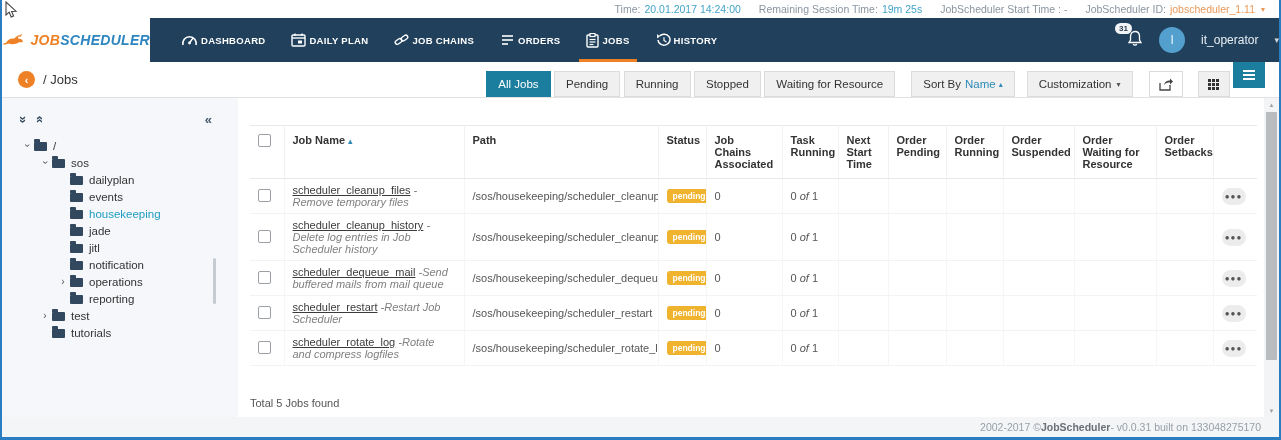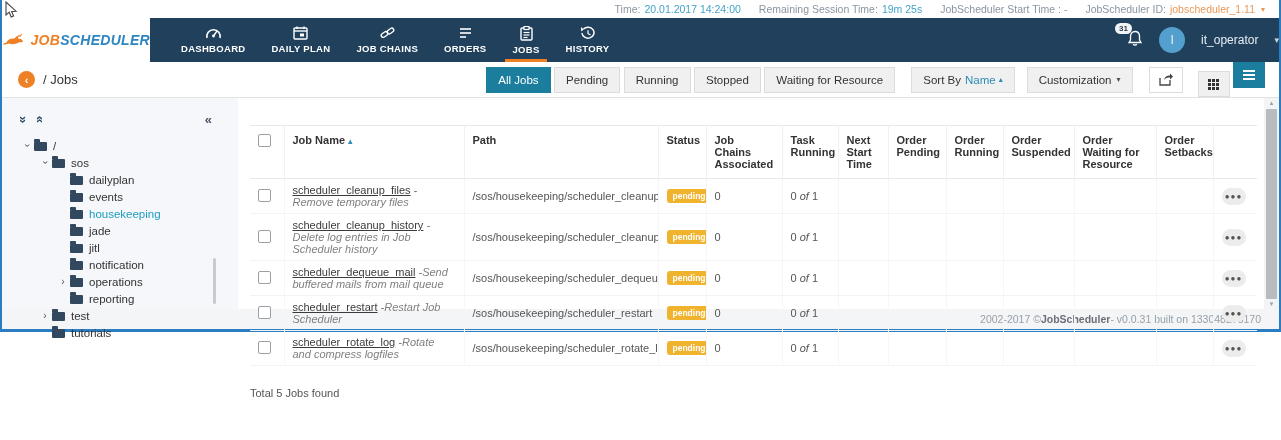--- a/index.html
+++ b/index.html
@@ -1,59 +1,59 @@
 <!DOCTYPE html>
 <html><head>
 <meta charset="utf-8">
 <style>
   * { margin:0; padding:0; box-sizing:border-box; }
   html,body { width:1281px; height:440px; overflow:hidden; background:#fff;
     font-family:"Liberation Sans", sans-serif; }
-  .window { width:1281px; height:332px; border-left:2px solid #2b7dc2;
+  .window { width:1281px; height:440px; border-left:2px solid #2b7dc2;
     border-right:2px solid #2b7dc2; border-bottom:3px solid #2b7dc2;
     display:flex; flex-direction:column; position:relative; background:#fff; }
 
   
   .cursor { position:absolute; left:3px; top:1px; z-index:99; }
 
   
   .topstrip { height:18px; background:#fff; display:flex; align-items:center;
     justify-content:flex-end; font-size:10.5px; color:#8a95a1; padding-right:14px; gap:4px; white-space:nowrap; }
   .topstrip .val { color:#44a4c8; }
   .topstrip .sep { width:10px; }
   .topstrip .id-val { color:#e8995a; }
   .topstrip .id-caret { color:#e8995a; font-size:8px; margin-left:2px; }
 
   
   .navbar { height:44px; background:#20405c; display:flex; align-items:stretch; }
   .logo-box { width:148px; background:#fff; display:flex; align-items:center; justify-content:center; gap:5px; }
   .brand { font-size:14px; font-weight:bold; font-style:italic; letter-spacing:.3px; }
   .brand .b-job { color:#ee8125; } .brand .b-sch { color:#2e86c1; }
   .nav-items { display:flex; align-items:stretch; margin-left:18px; }
-  .nav-item { display:flex; flex-direction:column; align-items:center; justify-content:center;
+  .nav-item { display:flex; align-items:center; justify-content:center;
     gap:3px; padding:0 13px; color:#fff; font-size:9.5px; font-weight:bold; letter-spacing:.3px; cursor:pointer; position:relative; }
   .nav-item.active { color:#fdfdfd; }
   .nav-item.active::after { content:""; position:absolute; left:6px; right:6px; bottom:0; height:3px; background:#ee8125; }
   .nav-item svg { display:block; }
   .nav-right { margin-left:auto; display:flex; align-items:center; gap:16px; color:#fff; }
   .bell-wrap { position:relative; }
   .bell-badge { position:absolute; top:-7px; left:-12px; background:#f2f4f6; color:#2c3e50;
     font-size:8px; font-weight:bold; border-radius:7px; padding:1px 4px; }
   .avatar { width:26px; height:26px; border-radius:50%; background:#53a0ce; color:#eaf4fa;
     display:flex; align-items:center; justify-content:center; font-size:12px; }
   .username { font-size:12px; color:#e9eef2; }
   .user-caret { font-size:9px; color:#cfd8df; }
 
   
   .toolbar { height:36px; background:#fff; border-bottom:1px solid #e2e2e2;
     display:flex; align-items:center; padding:0 14px 0 16px; }
   .back-circle { width:17px; height:17px; border-radius:50%; background:#ee8125; color:#fff;
     display:inline-flex; align-items:center; justify-content:center; font-size:11px; font-weight:bold; cursor:pointer; }
   .crumb { font-size:13px; color:#333; margin-left:8px; }
-  .toolbar-right { margin-left:auto; display:flex; align-items:center;padding-left:36px; }
+  .toolbar-right { margin-left:auto; display:flex; align-items:flex-end;padding-left:36px; }
   .btn { height:26px; display:inline-flex; align-items:center; font-size:11.5px; color:#333;
     background:#f0f0f0; border:1px solid #dcdcdc; padding:0 11px; cursor:pointer; white-space:nowrap; }
   .tab-group .btn { margin-left:-1px; }
   .tab-group .btn.active { background:#1b7e9e; border-color:#1b7e9e; color:#fff; }
   .btn .accent { color:#2d8bb5; margin-left:4px; }
   .btn .caret { font-size:8px; margin-left:5px; color:#555; }
   .btn .caret-up { font-size:8px; margin-left:3px; color:#2d8bb5; }
   .gap { width:12px; } .gap-lg { width:16px; }
   .icon-btn { width:34px; justify-content:center; padding:0; background:#fff; }
   .view-group .btn { width:32px; justify-content:center; padding:0; margin-left:-1px; }
@@ -93,21 +93,21 @@
   th:last-child, td:last-child { border-right:none; }
   .cb { width:13px; height:13px; border:1px solid #9aa0a6; background:#fff; display:inline-block;
     border-radius:2px; cursor:pointer; }
   .job-link { color:#3b3b3b; text-decoration:underline; cursor:pointer; }
   .job-desc { font-style:italic; color:#808080; }
   .badge { display:inline-block; background:#f0b32d; color:#fff; font-size:8.5px; font-weight:bold;
     padding:2px 6px; border-radius:3px; }
   .of { font-style:italic; }
   .dots-btn { width:24px; height:17px; border-radius:9px; background:#ececec; color:#555;
     display:inline-flex; align-items:center; justify-content:center; font-size:8px; letter-spacing:1px; cursor:pointer; }
-  .total { font-size:11px; color:#555; margin-top:21px; }
+  .total { font-size:11px; color:#555; margin-top:31px; }
 
   
   .v-scrollbar { position:absolute; right:0; top:0; bottom:0; width:15px; background:#f3f4f5;
     display:flex; flex-direction:column; align-items:center; }
   .v-scrollbar .arrow { font-size:7px; color:#9aa0a6; height:13px; display:flex; align-items:center; cursor:pointer; }
   .v-thumb { width:11px; height:248px; background:#b9bcbe; border-radius:1px; margin-top:1px; cursor:pointer; }
 
   
   .footer { height:20px; background:#f3f5f7; display:flex; align-items:center;
     justify-content:flex-end; padding-right:18px; font-size:10.5px; color:#97a0a8; white-space:nowrap; }

